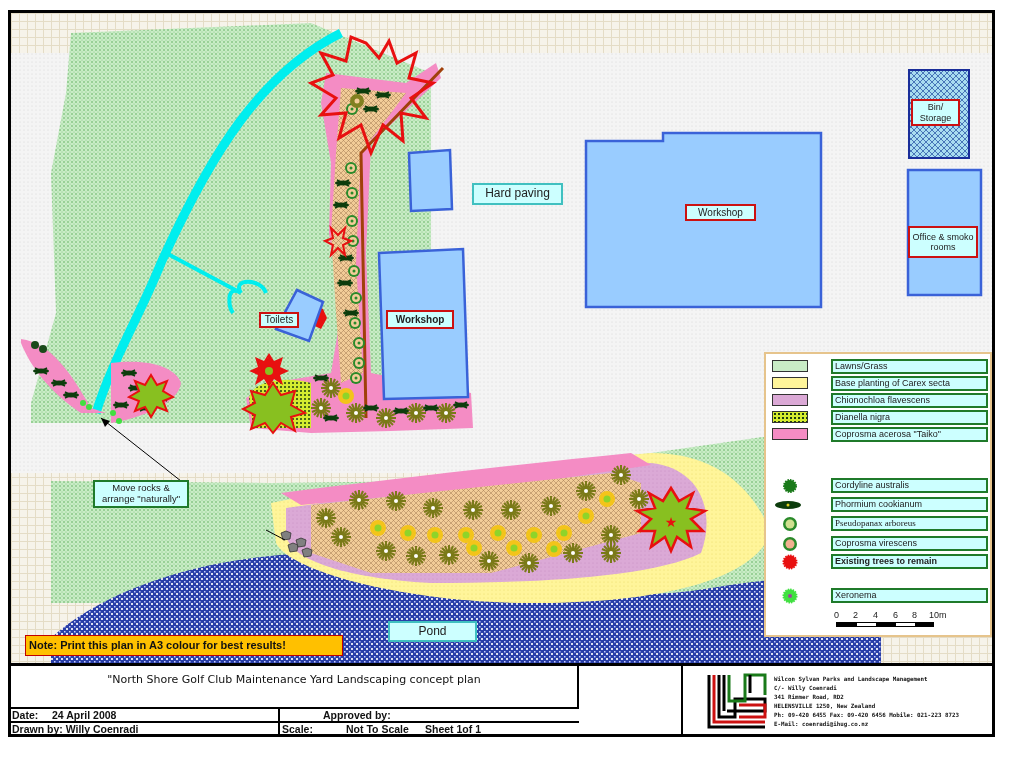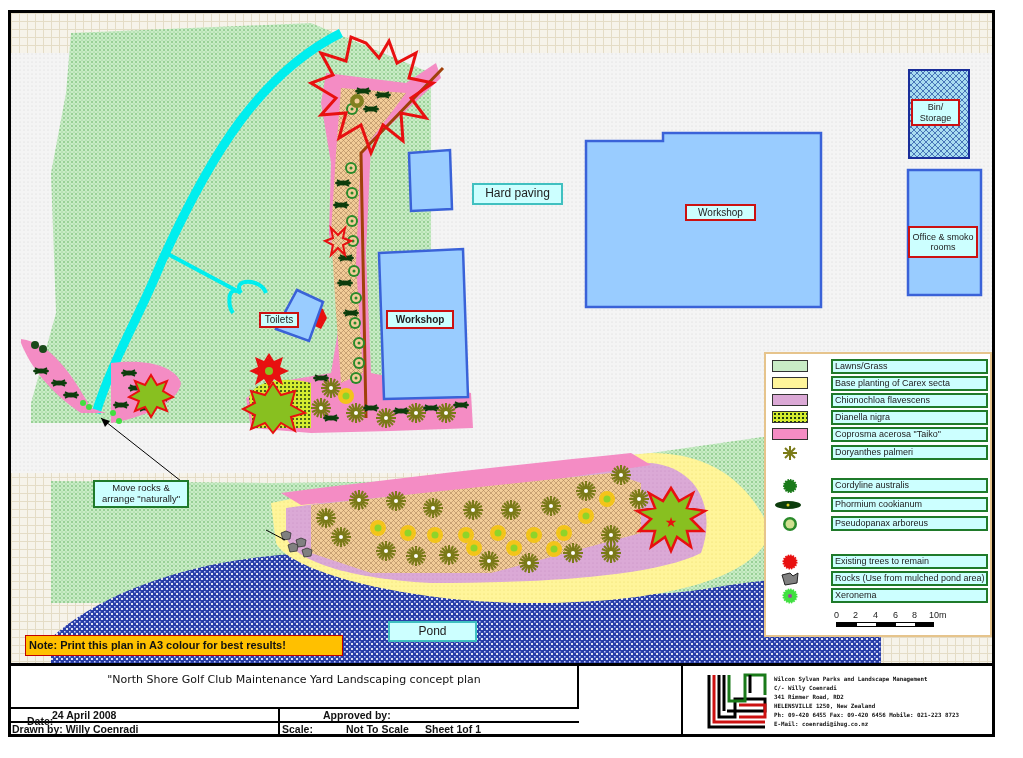--- a/index.html
+++ b/index.html
@@ -264,62 +264,52 @@
           <div class="leg-text">Chionochloa flavescens</div>
         </div>
       <div class="leg-row" style="top:56px;">
           <div class="leg-swatch" style="background:radial-gradient(circle,#1d3a10 1px,#d4ec30 1.5px);background-size:4px 4px;"></div>
           <div class="leg-text">Dianella nigra</div>
         </div>
       <div class="leg-row" style="top:73px;">
           <div class="leg-swatch" style="background:#f48cc4;"></div>
           <div class="leg-text">Coprosma acerosa "Taiko"</div>
         </div>
-      <div class="leg-row" style="top:91px;">
-          <svg class="leg-sym" viewBox="-10 -8 20 16">
-            <g stroke="#7a7a18" stroke-width="2">
-              <line x1="-7" y1="0" x2="7" y2="0"></line>
-              <line x1="0" y1="-7" x2="0" y2="7"></line>
-              <line x1="-5" y1="-5" x2="5" y2="5"></line>
-              <line x1="-5" y1="5" x2="5" y2="-5"></line>
-            </g>
-          </svg>
-          <div class="leg-text">Doryanthes palmeri</div>
-        </div>
       <div class="leg-row" style="top:124px;">
           <svg class="leg-sym" viewBox="-10 -8 20 16">
             <circle r="6" fill="#1a7a1a" stroke="#1a7a1a" stroke-width="2" stroke-dasharray="1.5 1"></circle>
           </svg>
           <div class="leg-text">Cordyline australis</div>
         </div>
       <div class="leg-row" style="top:143px;">
           <svg class="leg-sym" style="left:8px;width:28px;" viewBox="-14 -8 28 16">
             <ellipse rx="13" ry="4" fill="#0d3d0d"></ellipse>
             <circle r="1.5" fill="#e0d020"></circle>
           </svg>
           <div class="leg-text">Phormium cookianum</div>
         </div>
-      <div class="leg-row" style="top:162px;">
+      <div class="leg-row" style="top:162px;font-family:Liberation Serif, serif;">
           <svg class="leg-sym" viewBox="-10 -8 20 16">
             <circle r="7" fill="#2a8a2a"></circle>
             <circle r="4.5" fill="#d0e090"></circle>
           </svg>
           <div class="leg-text">Pseudopanax arboreus</div>
         </div>
-      <div class="leg-row" style="top:200px;">
+      <div class="leg-row" style="top:182px;">
+          <svg class="leg-sym" viewBox="-10 -8 20 16">
+            <circle r="7" fill="#2a8a2a"></circle>
+            <circle r="4.5" fill="#f2b090"></circle>
+          </svg>
+          <div class="leg-text">Coprosma virescens</div>
+        </div>
+      <div class="leg-row" style="top:200px;font-weight:bold;">
           <svg class="leg-sym" viewBox="-10 -8 20 16">
             <circle r="6.5" fill="#e81010" stroke="#e81010" stroke-width="2" stroke-dasharray="1.5 1"></circle>
           </svg>
           <div class="leg-text">Existing trees to remain</div>
-        </div>
-      <div class="leg-row" style="top:217px;">
-          <svg class="leg-sym" viewBox="-10 -8 20 16">
-            <path d="M-8 -4 L0 -6 L3 -3 L8 -6 L7 4 L-5 6 Z" fill="#808080" stroke="#222" stroke-width="1"></path>
-          </svg>
-          <div class="leg-text">Rocks (Use from mulched pond area)</div>
         </div>
       <div class="leg-row" style="top:234px;">
           <svg class="leg-sym" viewBox="-10 -8 20 16">
             <circle r="6.5" fill="#40e040" stroke="#40e040" stroke-width="2" stroke-dasharray="1.5 1"></circle>
             <circle r="2" fill="#a040a0"></circle>
           </svg>
           <div class="leg-text">Xeronema</div>
         </div>
       <div class="scalebar">
         <div class="scale-ticks">
@@ -333,21 +323,21 @@
         <div class="scale-line"></div>
       </div>
     </div>
   </div>
 
   <div class="titleblock">
     <div class="tb-title">"North Shore Golf Club  Maintenance Yard Landscaping concept plan</div>
     <div style="position:absolute;left:0;top:41px;width:568px;height:2px;background:#000;"></div>
     <div style="position:absolute;left:0;top:55px;width:568px;height:2px;background:#000;"></div>
     <div style="position:absolute;left:267px;top:41px;width:2px;height:28px;background:#000;"></div>
-    <div class="tb-cell" style="left:0;top:49px;margin-left:15px;">Date:</div>
+    <div class="tb-cell" style="left:0;top:43px;">Date:</div>
     <div class="tb-cell" style="left:40px;top:43px;">24 April 2008</div>
     <div class="tb-cell" style="left:0;top:57px;">Drawn by: Willy Coenradi</div>
     <div class="tb-cell" style="left:270px;top:43px;padding-left:42px;">Approved by:</div>
     <div class="tb-cell" style="left:270px;top:57px;">Scale:</div>
     <div class="tb-cell" style="left:334px;top:57px;">Not To Scale</div>
     <div class="tb-cell" style="left:413px;top:57px;">Sheet 1of 1</div>
     <div class="tb-empty"></div>
     <div class="tb-company">
       <svg style="position:absolute;left:20px;top:5px;" width="68" height="60" viewBox="0 0 68 60">
         <path d="M4 4 L4 56 L60 56" stroke="#000" stroke-width="3" fill="none"></path>

